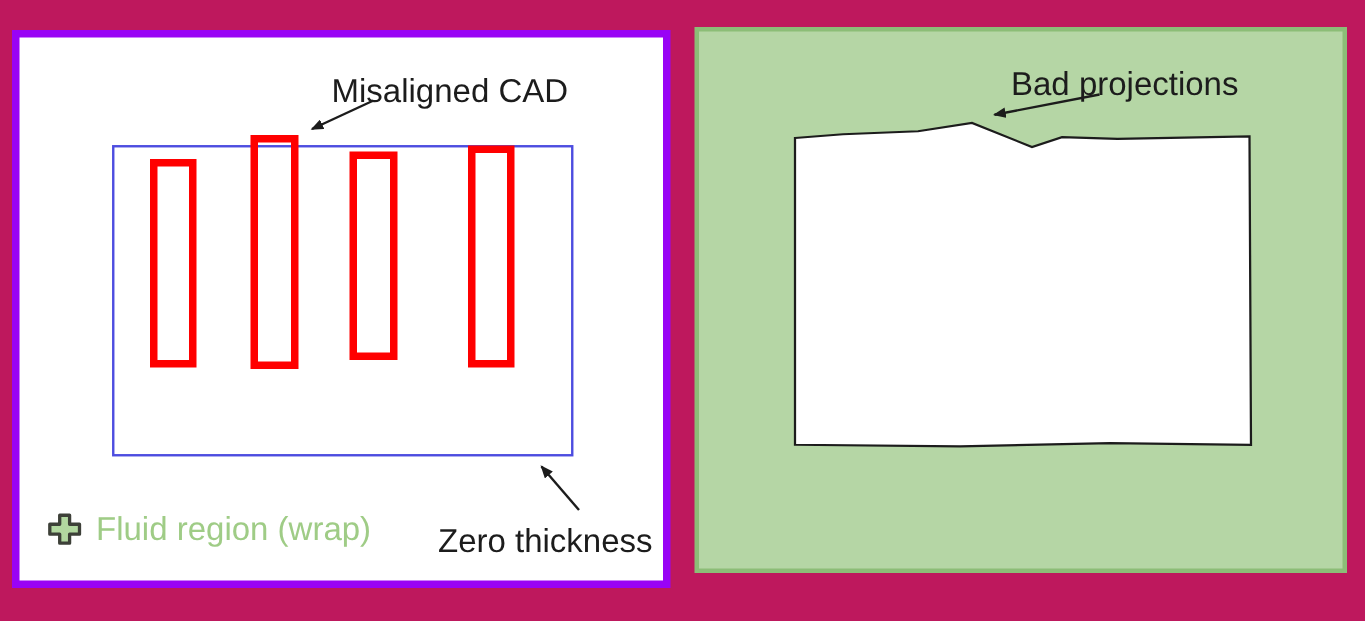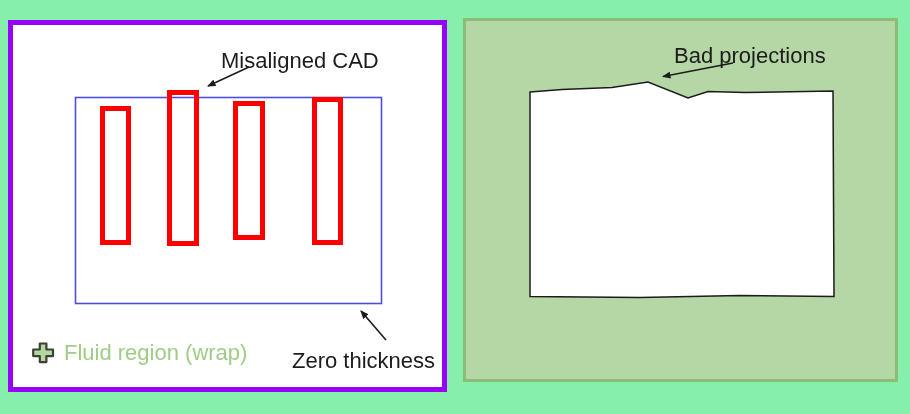--- a/index.html
+++ b/index.html
@@ -5,21 +5,21 @@
   html, body {
     margin: 0;
     padding: 0;
     background: #ffffff;
     font-family: "Liberation Sans", sans-serif;
   }
   .stage {
     position: relative;
     width: 910px;
     height: 414px;
-    background: #86efac;
+    background: #be185d;
     overflow: hidden;
   }
   svg { display: block; }
 
   .purple-panel {
     fill: #ffffff;
     stroke: var(--panel-purple, #9903f5);
     stroke-width: 5;
   }
   .blue-rect {

